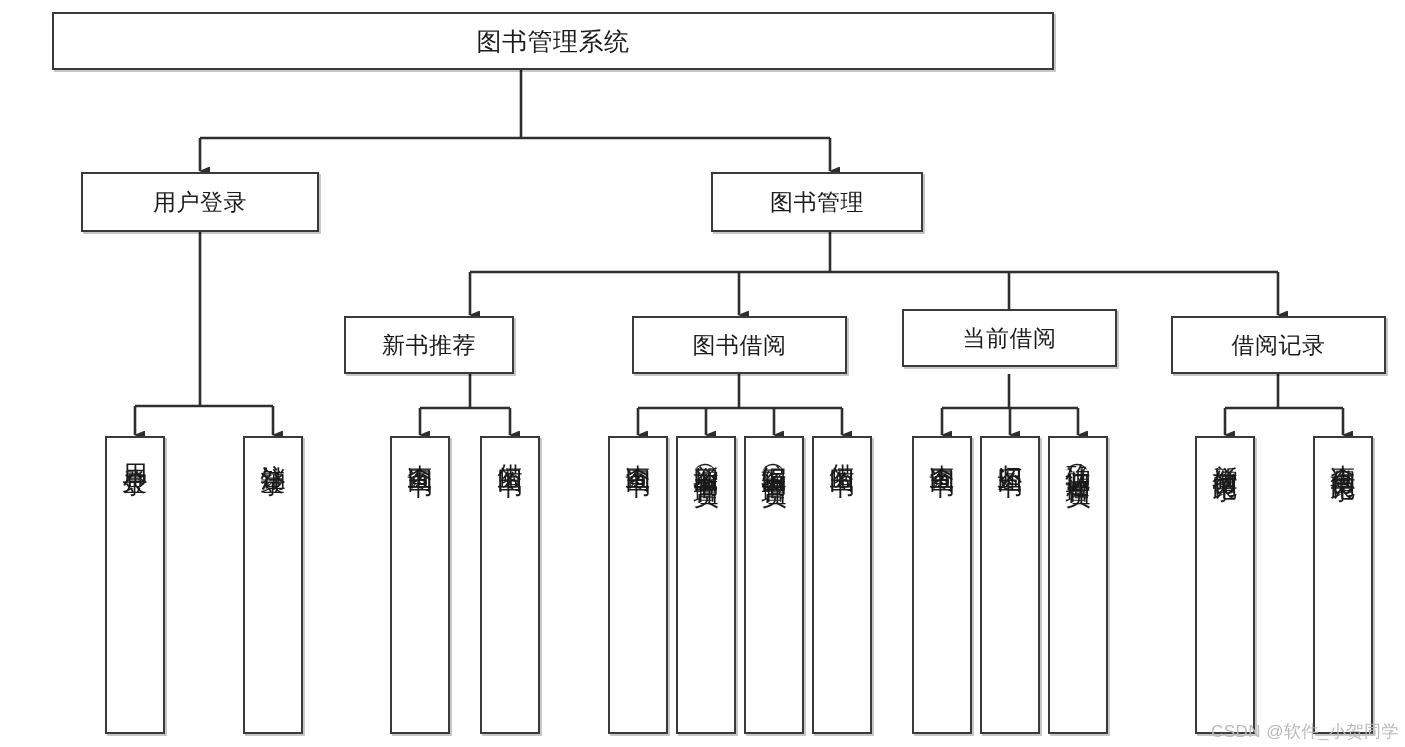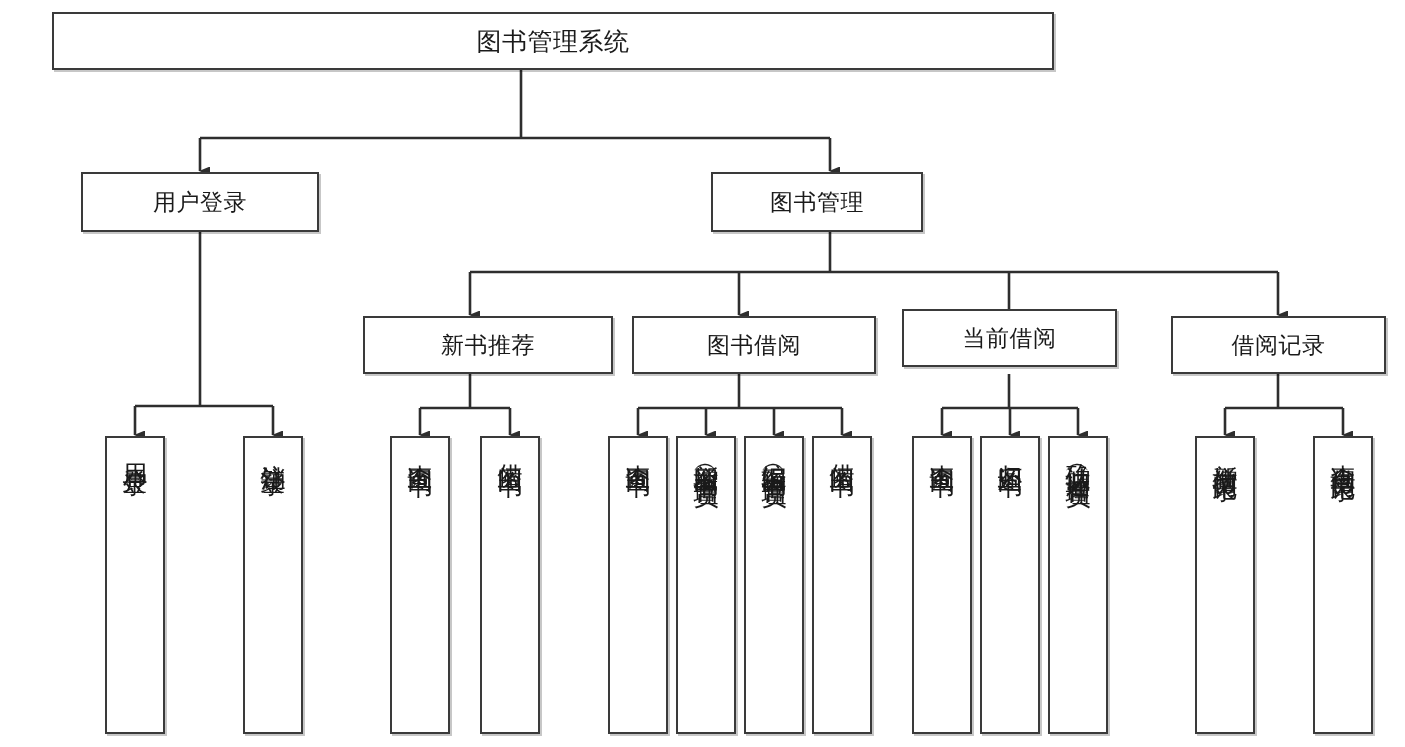--- a/index.html
+++ b/index.html
@@ -124,24 +124,24 @@
   <div id="node-layer">
       <div class="node horiz root" style="left: 20px; top: 12px; width: 1002px; height: 58px; margin-left: 32px;">
         <span class="label">图书管理系统</span>
       </div>
       <div class="node horiz" style="left: 81px; top: 172px; width: 238px; height: 60px;">
         <span class="label">用户登录</span>
       </div>
       <div class="node horiz" style="left: 711px; top: 172px; width: 212px; height: 60px;">
         <span class="label">图书管理</span>
       </div>
-      <div class="node horiz" style="left: 363px; top: 316px; width: 250px; height: 58px; justify-content: center;">
+      <div class="node horiz" style="left: 344px; top: 316px; width: 170px; height: 58px; justify-content: center;">
         <span class="label">新书推荐</span>
       </div>
-      <div class="node horiz" style="left: 632px; top: 316px; width: 244px; height: 58px;">
+      <div class="node horiz" style="left: 632px; top: 316px; width: 215px; height: 58px;">
         <span class="label">图书借阅</span>
       </div>
       <div class="node horiz" style="left: 902px; top: 309px; width: 215px; height: 58px;">
         <span class="label">当前借阅</span>
       </div>
       <div class="node horiz" style="left: 1171px; top: 316px; width: 215px; height: 58px;">
         <span class="label">借阅记录</span>
       </div>
       <div class="node vert" style="left: 105px; top: 436px; width: 60px; height: 298px;">
         <span class="label">用户登录</span>
@@ -177,14 +177,15 @@
         <span class="label">确认归还（管理员）</span>
       </div>
       <div class="node vert" style="left: 1195px; top: 436px; width: 60px; height: 298px;">
         <span class="label">新增借阅记录</span>
       </div>
       <div class="node vert" style="left: 1313px; top: 436px; width: 60px; height: 298px;">
         <span class="label">查询借阅记录</span>
       </div>
     </div>
 
+  <div id="watermark">CSDN @软件_小贺同学</div>
 
 </div>
 
 </body></html>

